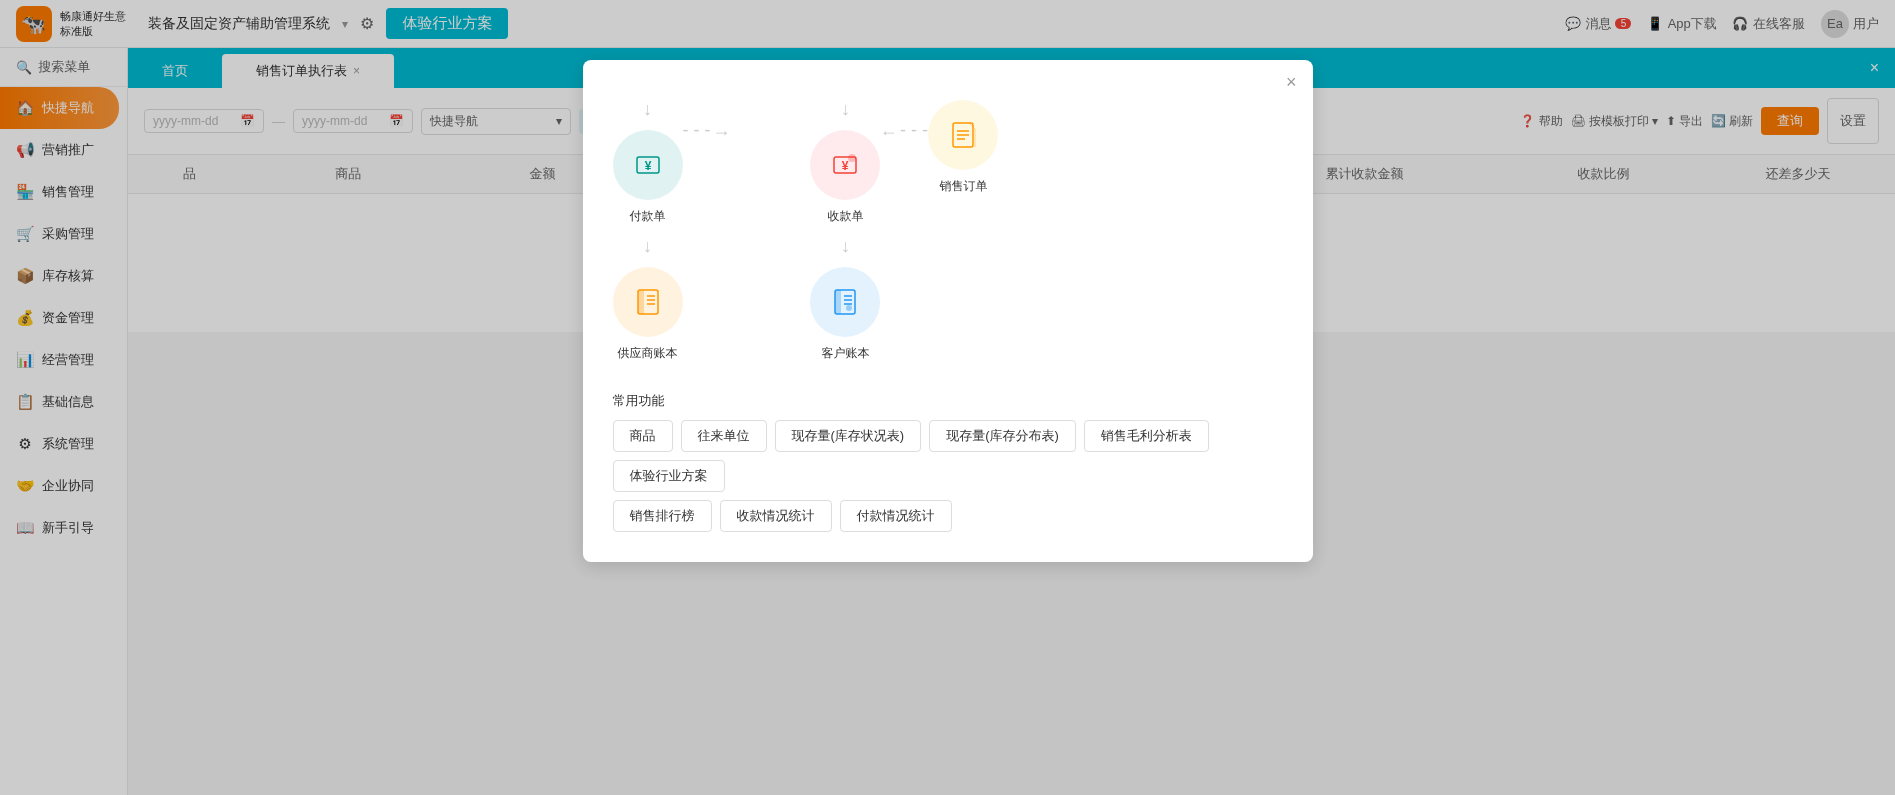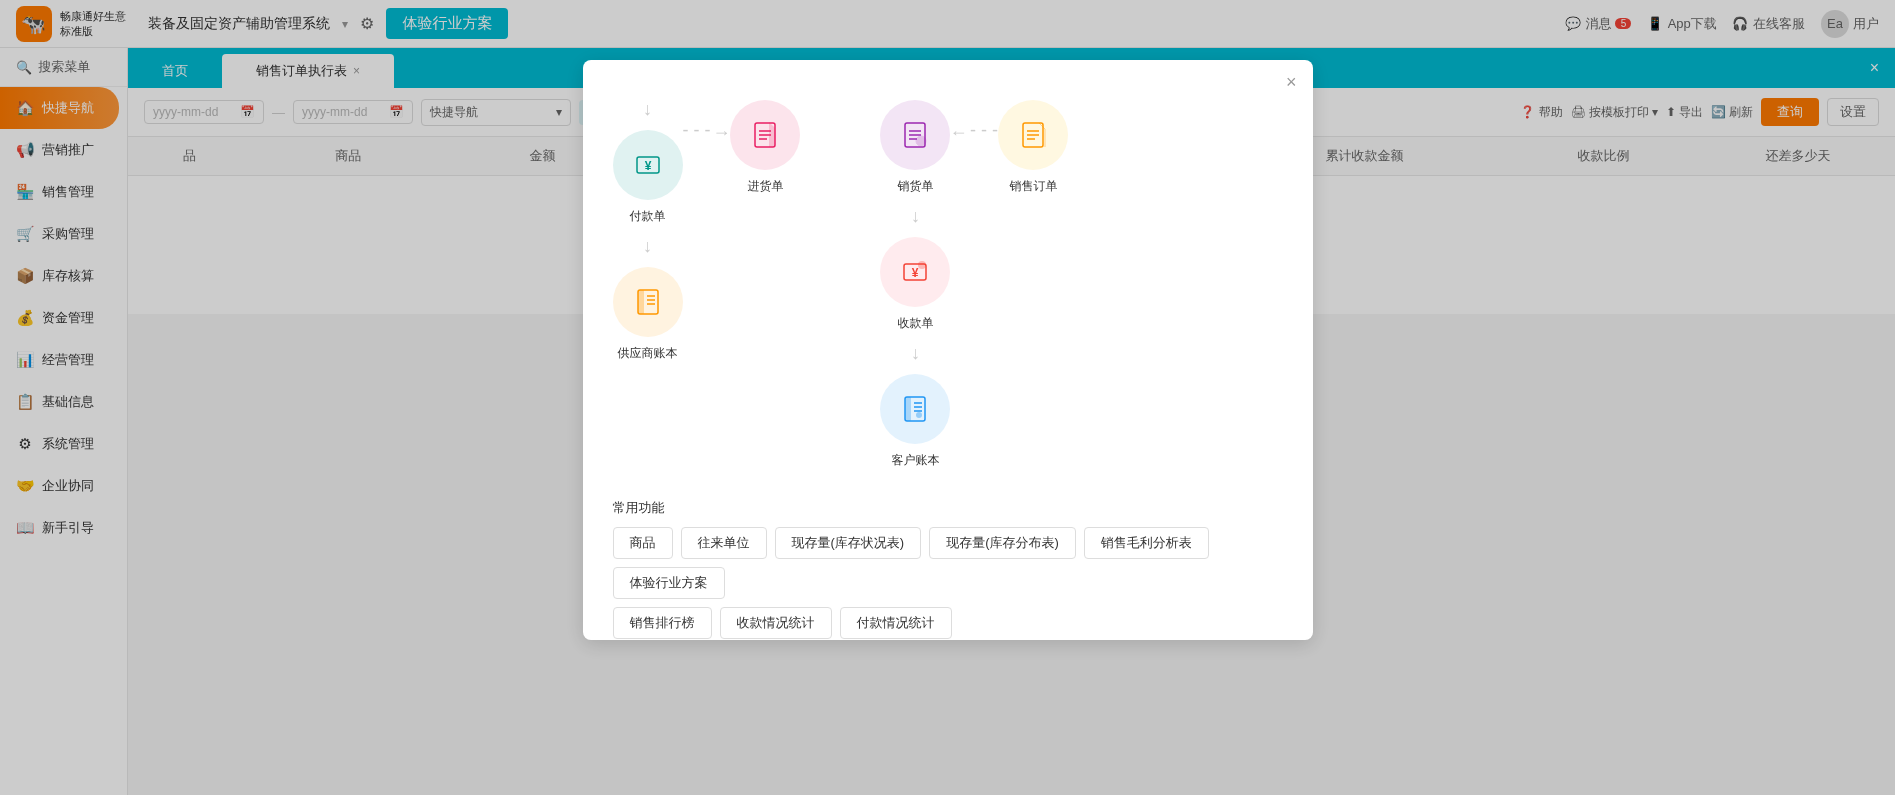--- a/index.html
+++ b/index.html
@@ -41,21 +41,21 @@
     .tab.home { background: transparent; color: white; }
     .tab.active { background: white; color: #333; border-radius: 4px 4px 0 0; }
     .tab-close { color: #999; font-size: 12px; cursor: pointer; }
     .tab-bar-end { margin-left: auto; padding: 0 16px; color: white; cursor: pointer; font-size: 16px; line-height: 40px; }
 
     
     .filter-bar { background: white; padding: 10px 16px; display: flex; align-items: center; gap: 18px; border-bottom: 1px solid #e8e8e8; flex-wrap: wrap; }
     .filter-actions { margin-left: auto; display: flex; align-items: center; gap: 8px; }
     .filter-action-btn { color: #666; font-size: 12px; cursor: pointer; display: flex; align-items: center; gap: 3px; }
     .query-btn { background: #ff7a00; color: white; border: none; padding: 5px 16px; border-radius: 4px; cursor: pointer; font-size: 13px; }
-    .settings-small-btn { background: #fff; color: #666; border: 1px solid #ddd; padding: 4px 12px; border-radius: 4px; cursor: pointer; font-size: 13px; }
+    .settings-small-btn { background: #fff; color: #666; border: 1px solid #ddd; padding: 13px 12px; border-radius: 4px; cursor: pointer; font-size: 13px; }
     .date-input { border: 1px solid #ddd; border-radius: 4px; padding: 4px 8px; font-size: 12px; color: #999; width: 120px; display: flex; align-items: center; justify-content: space-between; }
     .status-select { border: 1px solid #ddd; border-radius: 4px; padding: 4px 8px; font-size: 12px; color: #666; width: 150px; display: flex; align-items: center; justify-content: space-between; }
     .more-conditions { color: #00bcd4; cursor: pointer; font-size: 12px; padding: 4px 8px; background: #e0f7fa; border-radius: 4px; }
 
     
     .table-area { background: white; margin: 0; }
     .table-header { display: flex; background: #fafafa; border-bottom: 1px solid #e8e8e8; padding: 10px 0; }
     .table-col { text-align: center; color: #666; font-size: 13px; padding: 0 8px; flex: 1; }
     .table-col.narrow { flex: 0.6; }
     .table-col.wide { flex: 1.5; }
@@ -295,50 +295,24 @@
         </div>
       </div>
 
       <div style="display:flex; align-items:center; margin-top:20px;">
         <div style="color:#ccc; display:flex; align-items:center; gap:2px; font-size:18px;">
           <span>- - -</span>
             <span>→</span>
         </div>
       </div>
 
+
+      <div style="width:80px;"></div>
+
       <div class="flow-column">
-        <div class="flow-node">
-          <div class="flow-circle red-light">
-            <svg width="32" height="32" viewBox="0 0 32 32">
-              <rect x="6" y="4" width="20" height="24" rx="2" fill="none" stroke="#e91e63" stroke-width="1.5"></rect>
-              <line x1="10" y1="12" x2="22" y2="12" stroke="#e91e63" stroke-width="1.5"></line>
-              <line x1="10" y1="16" x2="22" y2="16" stroke="#e91e63" stroke-width="1.5"></line>
-              <line x1="10" y1="20" x2="18" y2="20" stroke="#e91e63" stroke-width="1.5"></line>
-              <path d="M20 3 L26 9 L26 28 H20 Z" fill="#e91e63" opacity="0.2"></path>
-            </svg>
-          </div>
-          <div class="flow-label">进货单</div>
-        </div>
-      </div>
-
-      <div style="width:80px;"></div>
-
-      <div class="flow-column">
-        <div class="flow-node">
-          <div class="flow-circle purple">
-            <svg width="32" height="32" viewBox="0 0 32 32">
-              <rect x="6" y="4" width="20" height="24" rx="2" fill="none" stroke="#9c27b0" stroke-width="1.5"></rect>
-              <line x1="10" y1="12" x2="22" y2="12" stroke="#9c27b0" stroke-width="1.5"></line>
-              <line x1="10" y1="16" x2="22" y2="16" stroke="#9c27b0" stroke-width="1.5"></line>
-              <line x1="10" y1="20" x2="18" y2="20" stroke="#9c27b0" stroke-width="1.5"></line>
-              <circle cx="22" cy="22" r="5" fill="#9c27b0" opacity="0.2" stroke="#9c27b0" stroke-width="1"></circle>
-            </svg>
-          </div>
-          <div class="flow-label">销货单</div>
-        </div>
 
         <div class="flow-arrow-down" style="color:#ccc; font-size:18px;">↓</div>
 
         <div class="flow-node">
           <div class="flow-circle red">
             <svg width="32" height="32" viewBox="0 0 32 32">
               <rect x="5" y="8" width="22" height="16" rx="2" fill="none" stroke="#f44336" stroke-width="1.5"></rect>
               <text x="16" y="21" text-anchor="middle" fill="#f44336" font-size="12" font-weight="bold">¥</text>
               <circle cx="23" cy="9" r="4" fill="#f44336" opacity="0.3"></circle>
             </svg>

